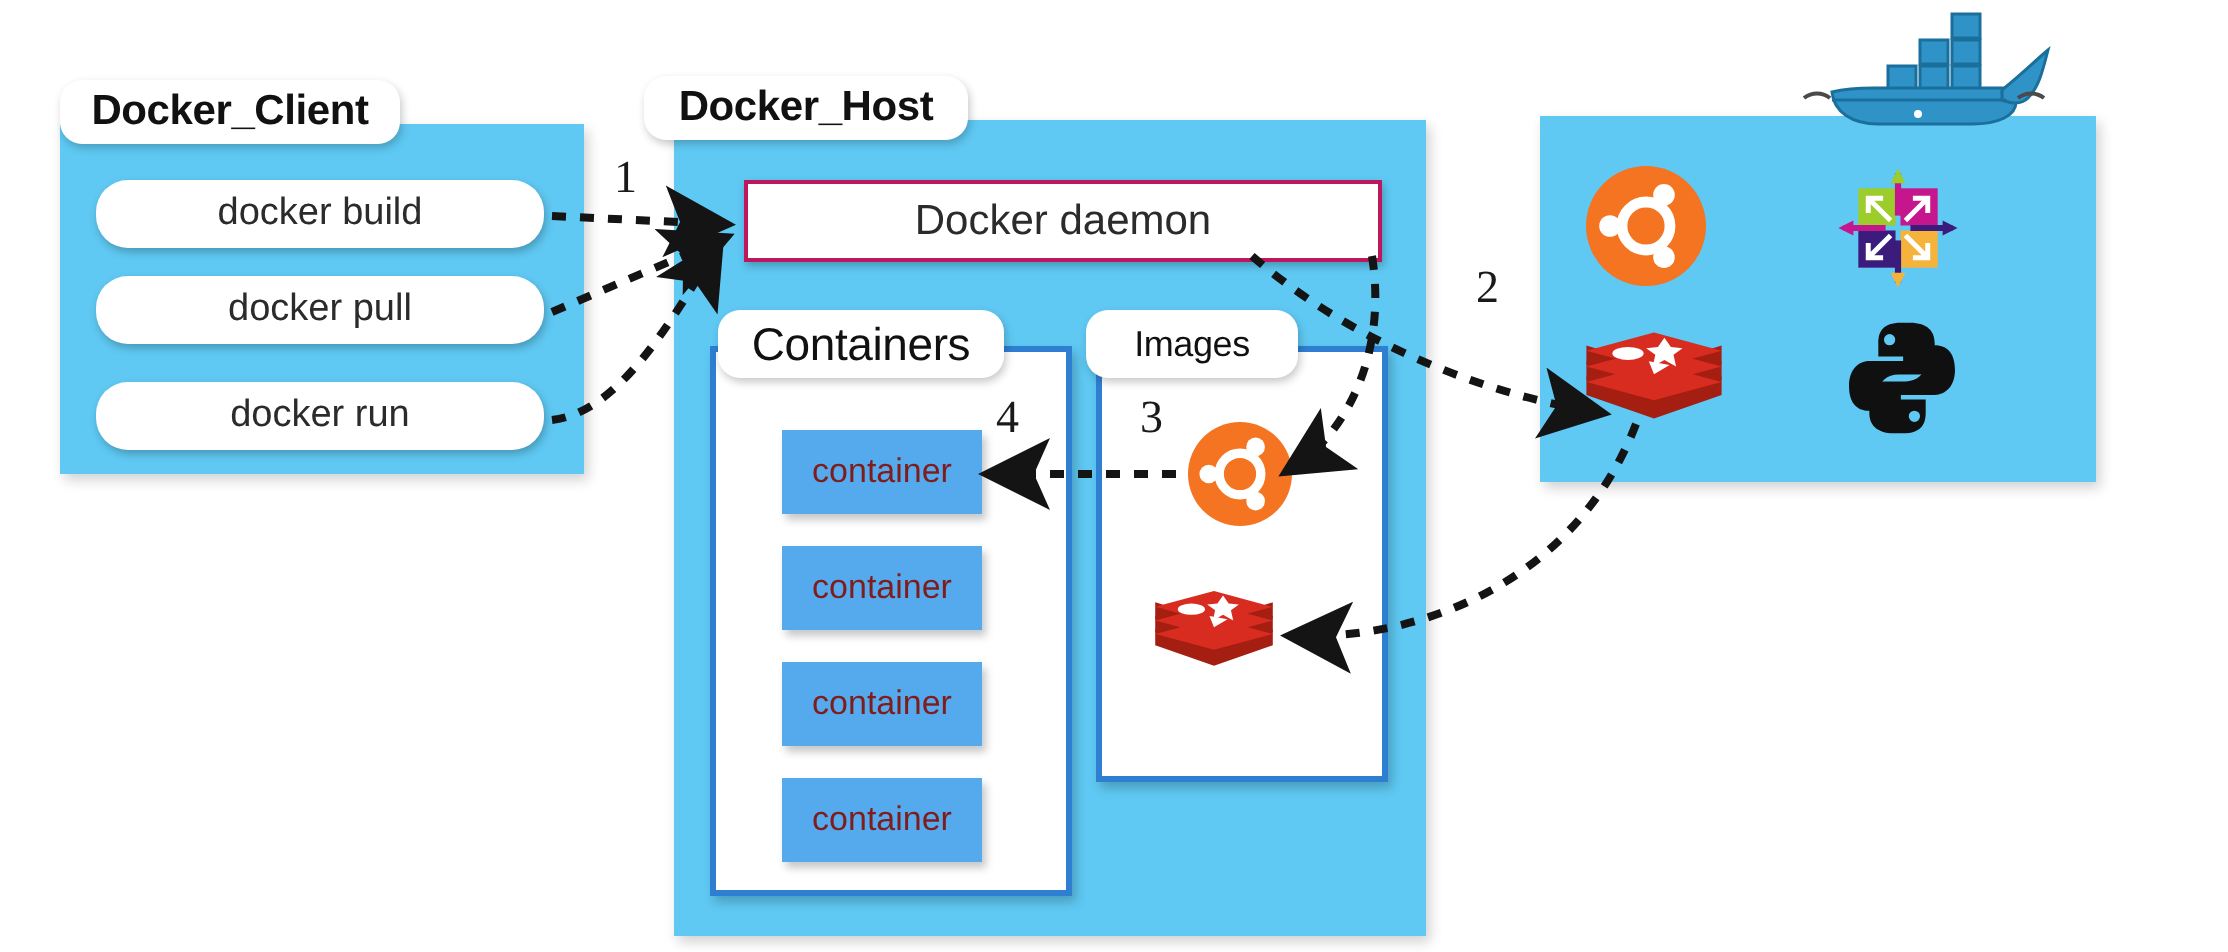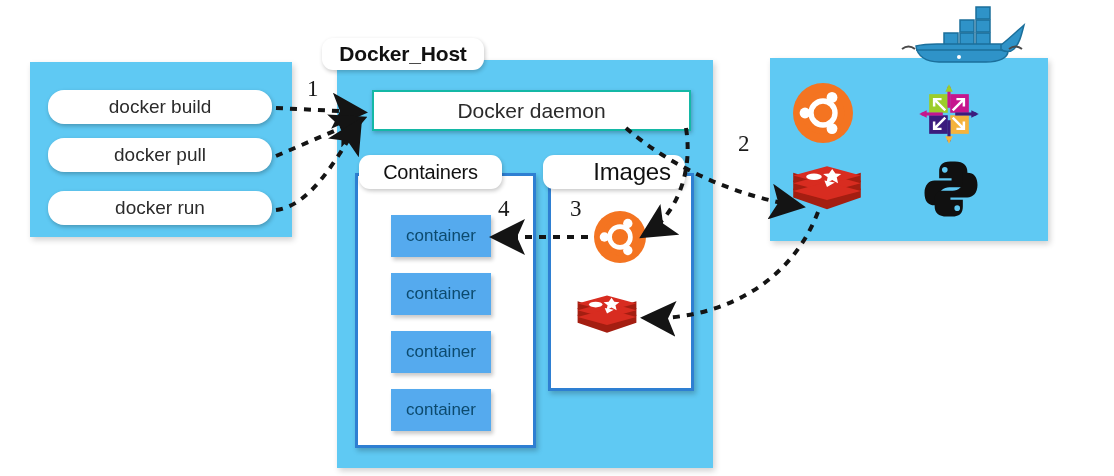--- a/index.html
+++ b/index.html
@@ -55,21 +55,21 @@
     justify-content: center;
     color: #2b2b2b;
     font-size: 19px;
     white-space: nowrap;
   }
 
   
   .daemon-bar {
     position: absolute;
     background: #ffffff;
-    border: 2px solid #14b8a6;
+    border: 2px solid #be185d;
     box-shadow: 1px 2px 4px rgba(0,0,0,0.25);
     display: flex;
     align-items: center;
     justify-content: center;
     color: #2b2b2b;
     font-size: 21px;
     white-space: nowrap;
   }
 
   
@@ -81,21 +81,21 @@
   }
 
   
   .container-chip {
     position: absolute;
     background: #55AAEE;
     box-shadow: 2px 3px 4px rgba(0,0,0,0.22);
     display: flex;
     align-items: center;
     justify-content: center;
-    color: #0c4a6e;
+    color: #7f1d1d;
     font-size: 17px;
     white-space: nowrap;
   }
 
   
   .step-num {
     position: absolute;
     font-size: 23px;
     color: #1a1a1a;
     font-family: "Liberation Serif", serif;
@@ -115,45 +115,46 @@
     position: absolute;
   }
 </style>
 </head>
 <body>
 
 <div id="canvas">
 
   <div class="panel" style="left:30px; top:62px; width:262px; height:175px;"></div>
 
+  <div class="panel-title" style="left:30px; top:40px; width:170px; height:32px; font-size:21px;">Docker_Client</div>
 
   <div class="cmd-pill" style="left:48px; top:90px; width:224px; height:34px;">docker build</div>
 
   <div class="cmd-pill" style="left:48px; top:138px; width:224px; height:34px;">docker pull</div>
 
   <div class="cmd-pill" style="left:48px; top:191px; width:224px; height:34px;">docker run</div>
 
   <div class="panel" style="left:337px; top:60px; width:376px; height:408px;"></div>
 
   <div class="panel-title" style="left:322px; top:38px; width:162px; height:32px; font-size:21px;">Docker_Host</div>
 
   <div class="daemon-bar" style="left:372px; top:90px; width:315px; height:37px;">Docker daemon</div>
 
   <div class="inner-box" style="left:355px; top:173px; width:175px; height:269px;"></div>
 
-  <div class="panel-title" style="left:359px; top:155px; width:143px; height:34px; font-size:20px; font-weight:normal;">Containers</div>
+  <div class="panel-title" style="left:359px; top:155px; width:143px; height:34px; font-size:23px; font-weight:normal;">Containers</div>
 
   <div class="container-chip" style="left:391px; top:215px; width:100px; height:42px;">container</div>
   <div class="container-chip" style="left:391px; top:273px; width:100px; height:42px;">container</div>
   <div class="container-chip" style="left:391px; top:331px; width:100px; height:42px;">container</div>
   <div class="container-chip" style="left:391px; top:389px; width:100px; height:42px;">container</div>
 
   <div class="inner-box" style="left:548px; top:173px; width:140px; height:212px;"></div>
 
-  <div class="panel-title" style="left:543px; top:155px; width:106px; height:34px; font-size:24px; font-weight:normal;padding-left:36px;">Images</div>
+  <div class="panel-title" style="left:543px; top:155px; width:106px; height:34px; font-size:18px; font-weight:normal;">Images</div>
 
   <div class="logo" style="left:594px; top:211px; width:52px; height:52px;">
     <svg viewBox="0 0 100 100" width="52" height="52">
       <circle cx="50" cy="50" r="50" fill="#F47421"></circle>
       <circle cx="50" cy="50" r="20" fill="none" stroke="#ffffff" stroke-width="9"></circle>
       <circle cx="50" cy="50" r="31" fill="none" stroke="#F47421" stroke-width="9"></circle>
       <circle cx="20" cy="50" r="9" fill="#ffffff"></circle>
       <circle cx="65" cy="24" r="9" fill="#ffffff"></circle>
       <circle cx="65" cy="76" r="9" fill="#ffffff"></circle>
     </svg>

